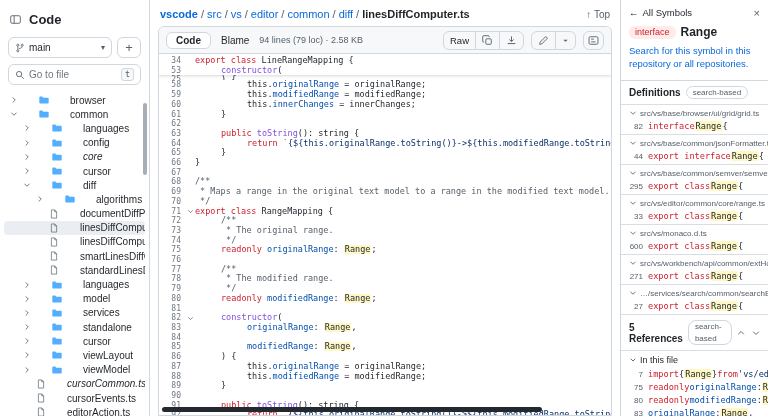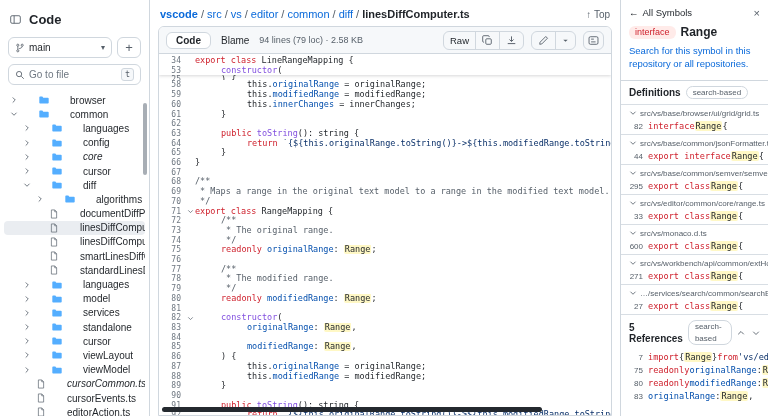--- a/index.html
+++ b/index.html
@@ -533,20 +533,26 @@
       <span class="pill">search-based</span>
       <span class="navchevs">
         <svg viewBox="0 0 16 16">
             <path d="M3 10l5-5 5 5" fill="none" stroke="#57606a" stroke-width="1.8" stroke-linecap="round" stroke-linejoin="round"></path>
           </svg>
         <svg viewBox="0 0 16 16">
             <path d="M3 6l5 5 5-5" fill="none" stroke="#57606a" stroke-width="1.8" stroke-linecap="round" stroke-linejoin="round"></path>
           </svg>
       </span>
     </div>
+    <div class="infile-row">
+      <svg class="ic chv" viewBox="0 0 16 16">
+          <path d="M4 6l4 4 4-4" fill="none" stroke="#57606a" stroke-width="1.8" stroke-linecap="round" stroke-linejoin="round"></path>
+        </svg>
+      <span>In this file</span>
+    </div>
     <div>
         <div class="mono-row">
           <span class="no">7</span>
           <span class="tk-k">import</span>
           <span class="tk-d"> { </span>
           <span class="tk-hl">Range</span>
           <span class="tk-d"> } </span>
           <span class="tk-k">from</span>
           <span class="tk-s"> 'vs/editor/comm</span>
         </div>

